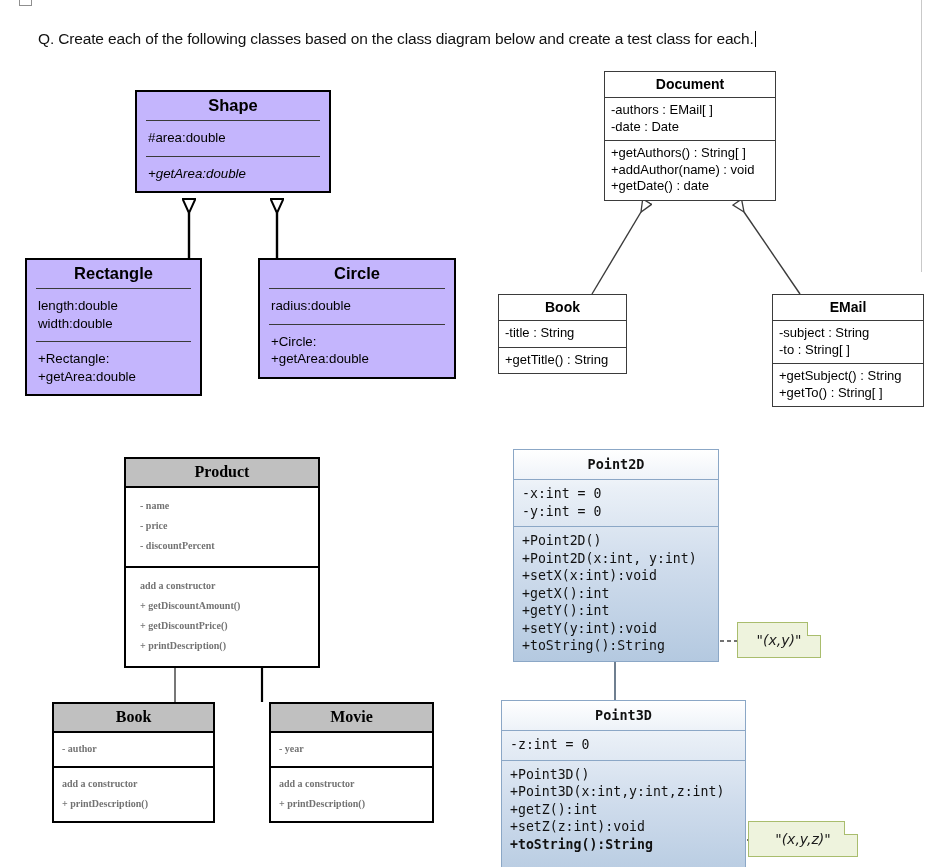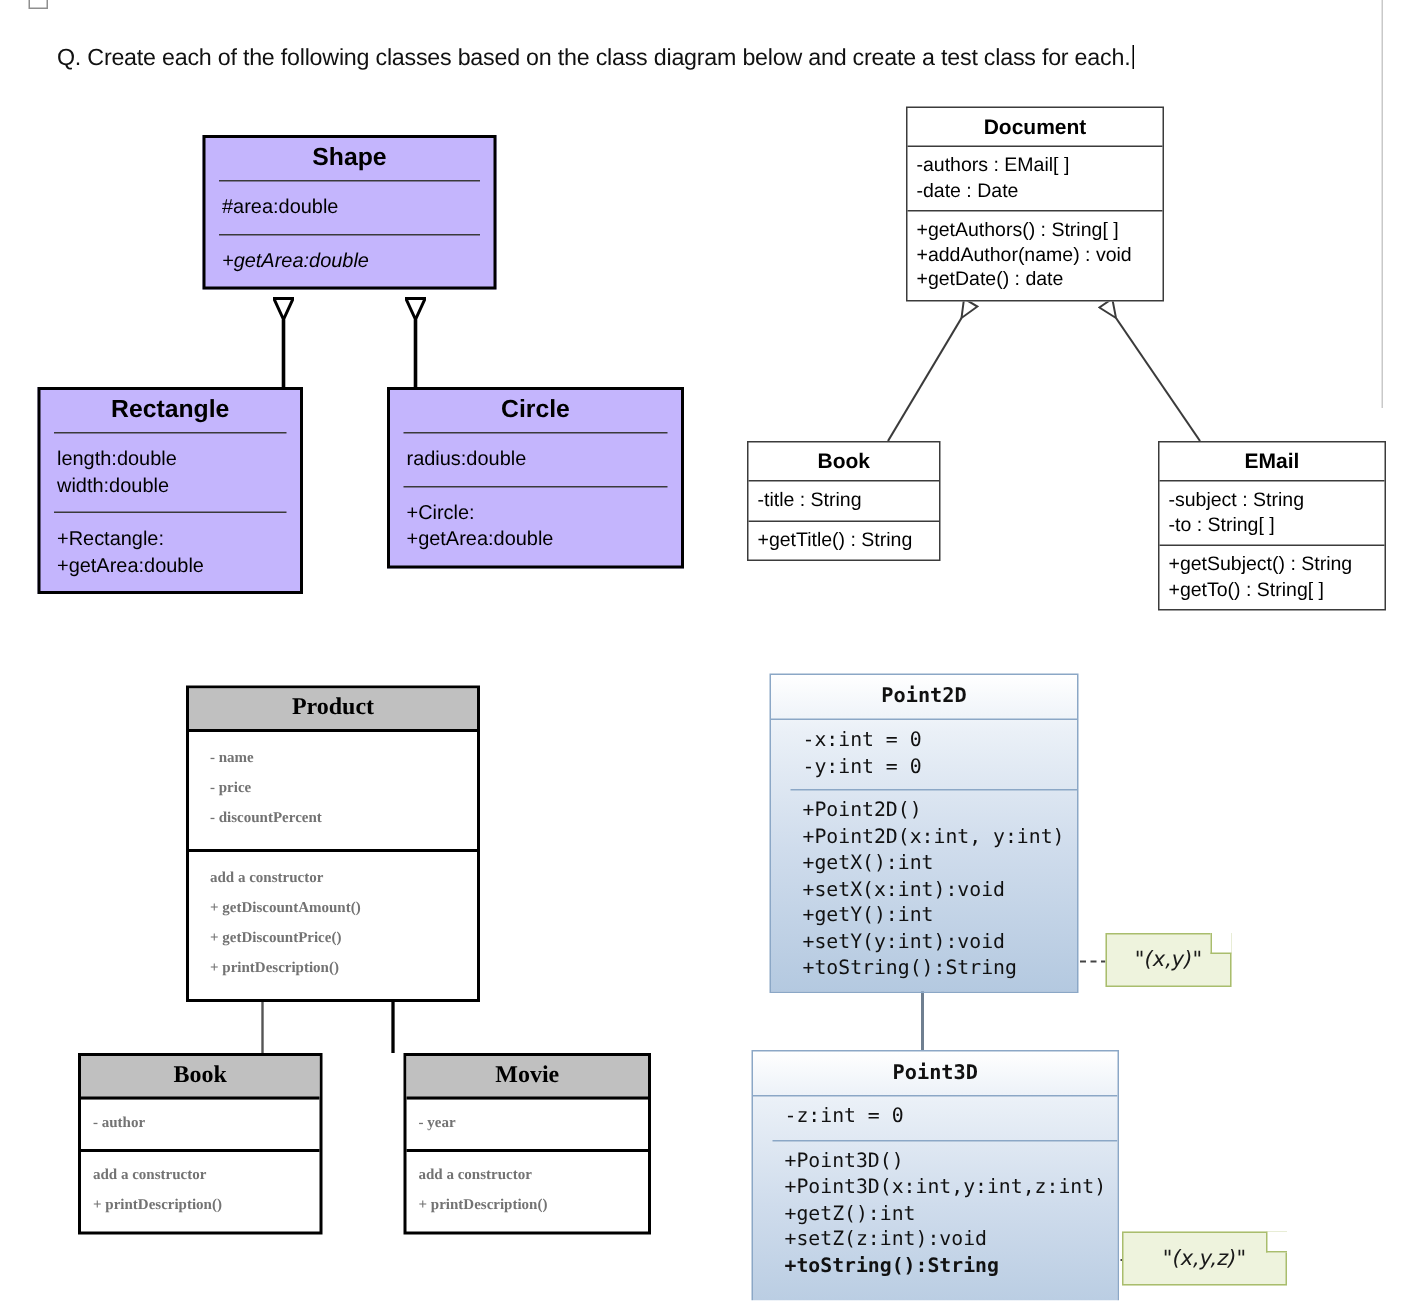--- a/index.html
+++ b/index.html
@@ -144,21 +144,20 @@
     border-bottom: 1.2px solid #8ba7c6;
     color: #111;
     background: transparent;
   }
   .gd-sec {
     font-family: "DejaVu Sans Mono", monospace;
     font-size: 13.2px;
     line-height: 17.5px;
     padding: 5px 0 6px 8px;
     color: #111;
-    margin-left: 13px;
   }
   .gd-sec.attrs { border-bottom: 1.2px solid #8ba7c6; }
   .gd-sec .row { white-space: nowrap; }
   .gd-sec .row.bold { font-weight: bold; }
 
   
   .note {
     background: #eef3dd;
     border: 1.3px solid #a9bd6d;
     font-family: "DejaVu Sans", sans-serif;
@@ -372,22 +371,22 @@
 
   <div class="abs gd-box" style="left:513px; top:449px; width:206px;">
     <div class="gd-title">Point2D</div>
     <div class="gd-sec attrs">
       <div class="row">-x:int = 0</div>
       <div class="row">-y:int = 0</div>
     </div>
     <div class="gd-sec">
       <div class="row">+Point2D()</div>
       <div class="row">+Point2D(x:int, y:int)</div>
+      <div class="row">+setX(x:int):void</div>
       <div class="row">+getX():int</div>
-      <div class="row">+setX(x:int):void</div>
       <div class="row">+getY():int</div>
       <div class="row">+setY(y:int):void</div>
       <div class="row">+toString():String</div>
     </div>
   </div>
 
   <div class="abs note" style="left:737px; top:622px; width:84px; height:36px;">
     <div class="fold"></div>
     <span class="note-text">"(x,y)"</span>
   </div>

